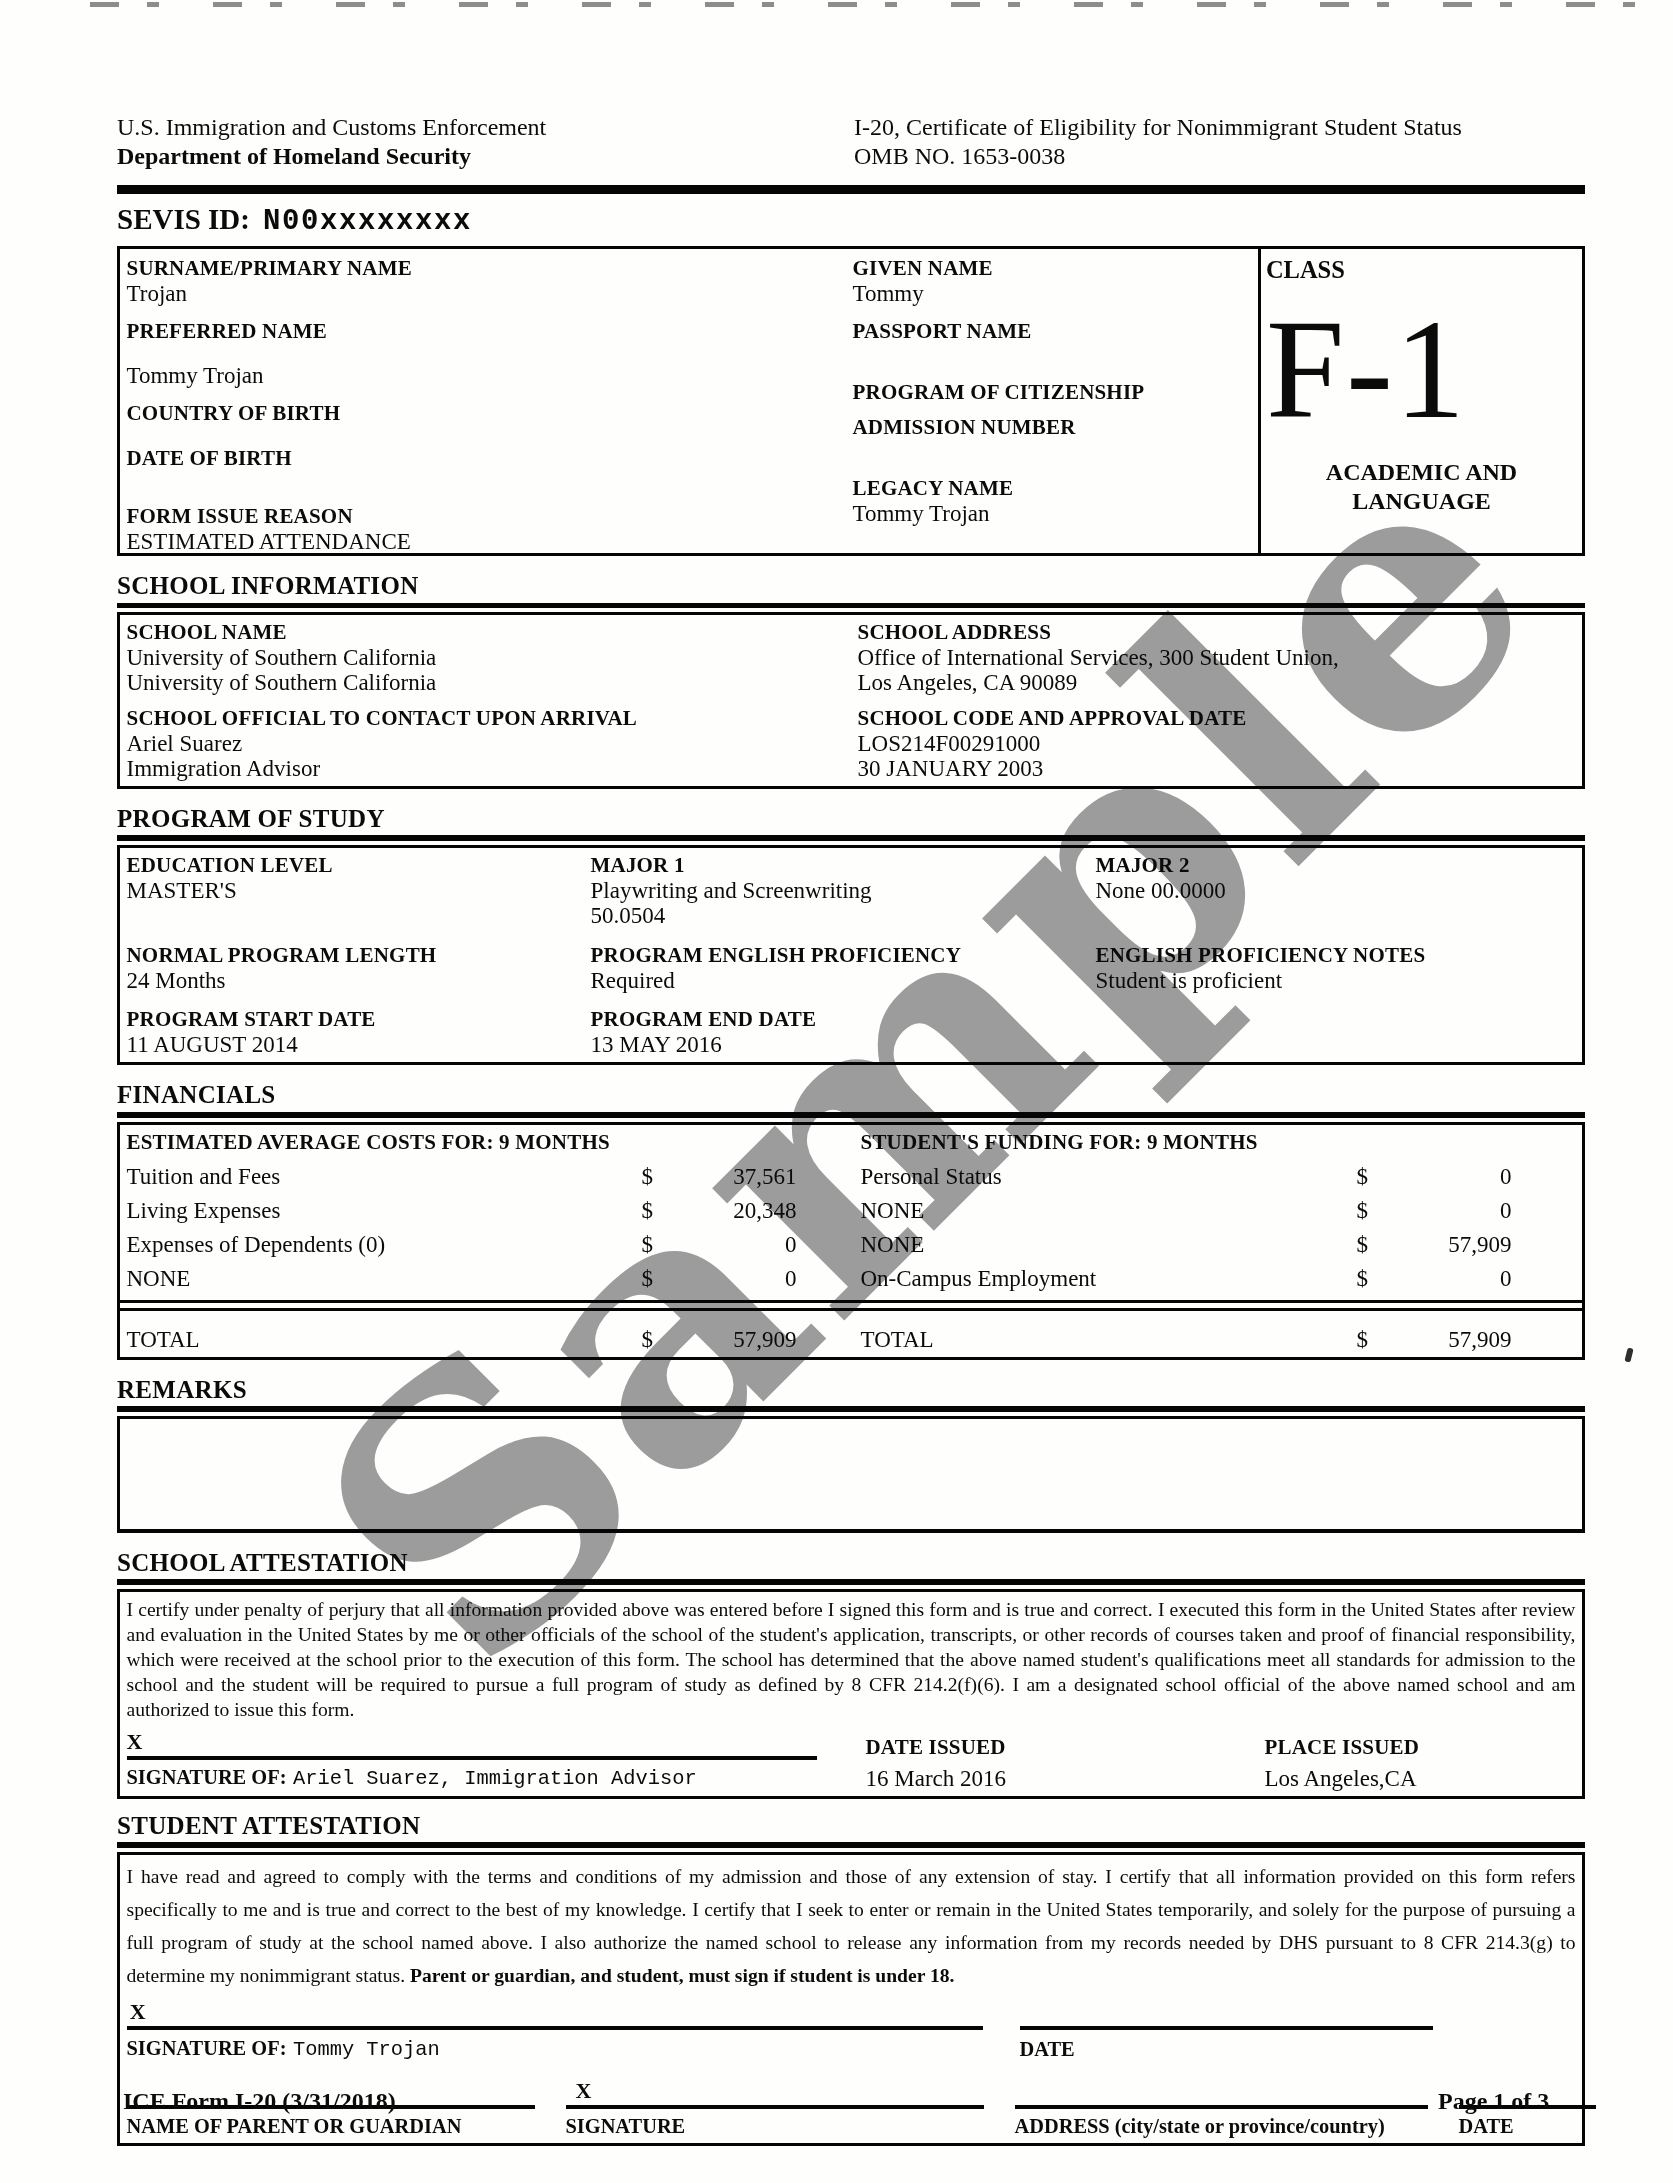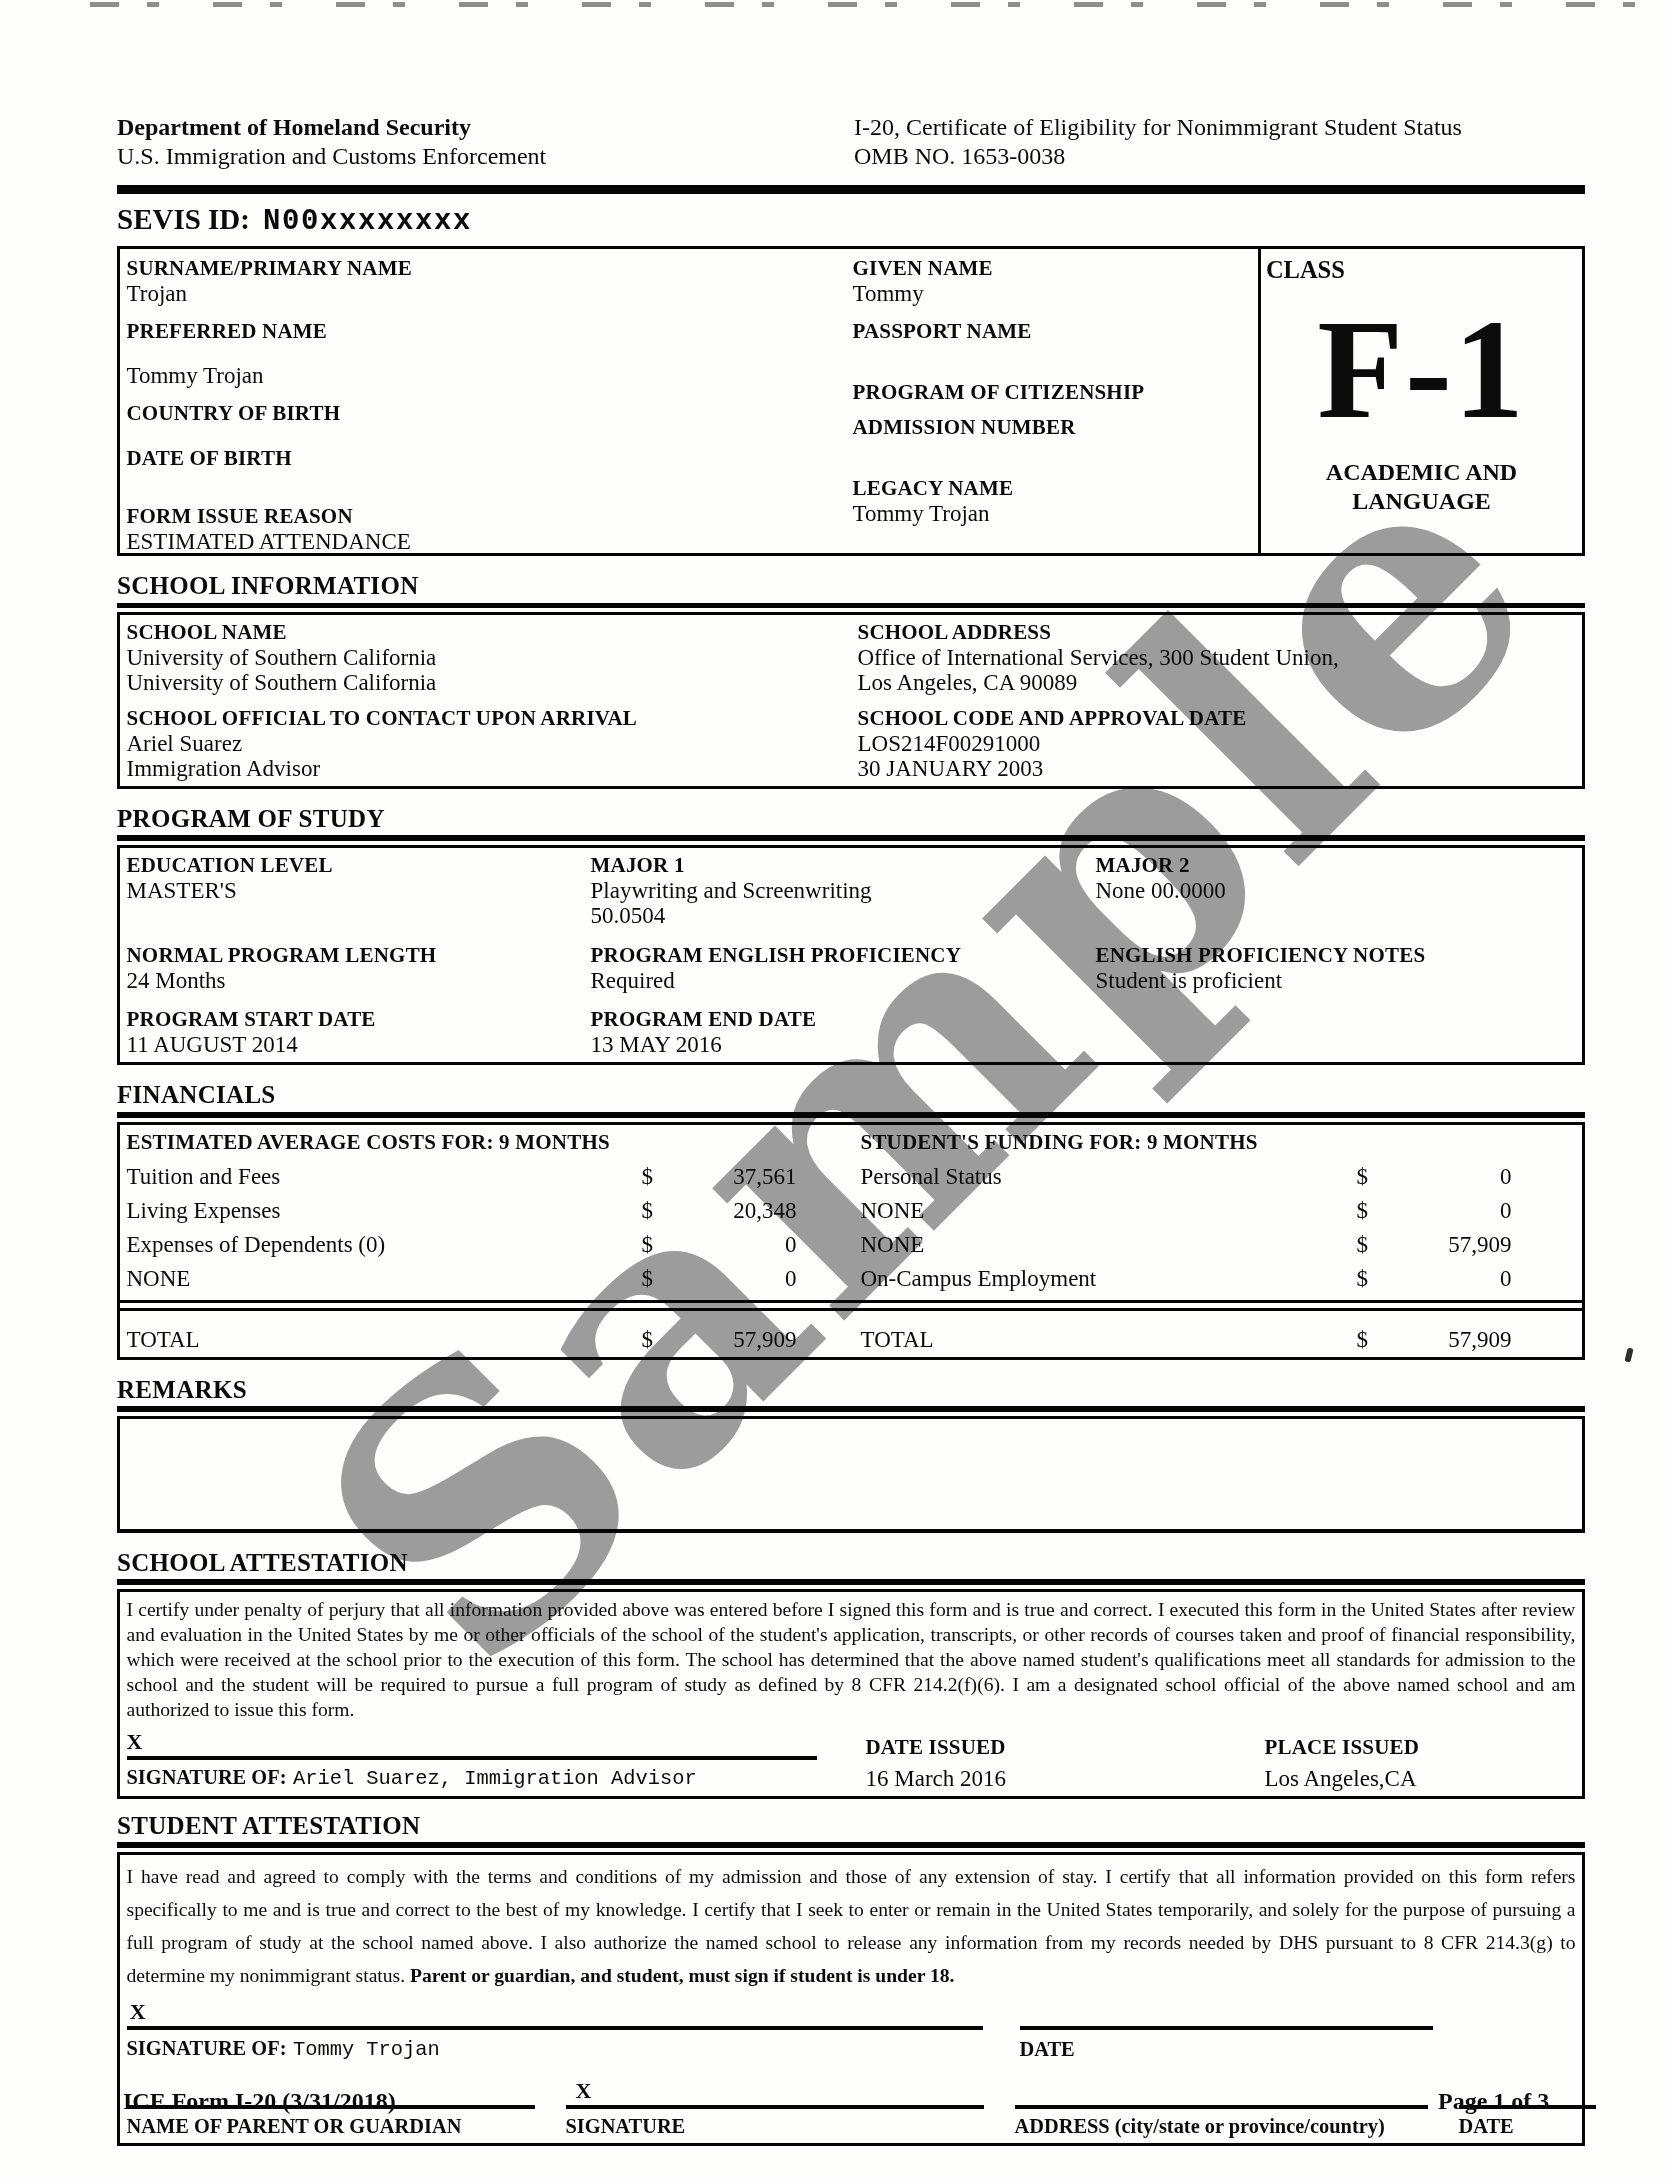--- a/index.html
+++ b/index.html
@@ -39,21 +39,21 @@
   .fvalue { font-family:Liberation Serif, serif; font-size:23px; line-height:25px; }
   .box    { border:3.3px solid #050505; margin-top:4.1px; padding:4.9px 6.5px; }
 
   
   .pbox { margin-top:6.5px; border:3.3px solid #050505; display:grid; grid-template-columns:1fr 324px; height:304px; }
   .pleft { padding:6.5px 0 0 6.5px; display:grid; grid-template-columns:726px 1fr; overflow:hidden; }
   .mt14{margin-top:10px;} .mt16{margin-top:13px;} .mt18{margin-top:14.7px;}
   .mt24{margin-top:19.6px;} .mt40{margin-top:33px;} .mt44{margin-top:36px;}
   .classbox { border-left:3.3px solid #050505; padding:6.5px 4.9px; text-align:left; overflow:hidden; }
   .class-label { font-weight:bold; font-size:24.5px; line-height:28px; }
-  .class-value { font-weight:bold; font-size:141px; line-height:129px; text-align:center; margin-top:21px; letter-spacing:1.6px; }
+  .class-value { font-weight:normal; font-size:141px; line-height:129px; margin-top:21px; letter-spacing:1.6px; }
   .class-sub   { font-weight:bold; font-size:24px; line-height:29px; text-align:center; margin-top:24.5px; }
 
   
   .sec-title { font-weight:bold; font-size:25px; line-height:31px; letter-spacing:0.3px; }
   .sec-rule  { height:5.7px; background:#050505; margin-top:1.6px; }
   .mtsec { margin-top:14px; }
 
   
   .grid2 { display:grid; grid-template-columns:731px 1fr; }
   .vgap  { margin-top:10.6px; }
@@ -103,22 +103,22 @@
 
 <div class="page">
   <div class="watermark">Sample</div>
   <div class="top-artifact"></div>
   <div class="stray-mark"></div>
 
   <div class="content">
 
     <div class="hdr">
       <div>
+        <div class="hdr-line">U.S. Immigration and Customs Enforcement</div>
         <div class="hdr-line b">Department of Homeland Security</div>
-        <div class="hdr-line">U.S. Immigration and Customs Enforcement</div>
       </div>
       <div>
         <div class="hdr-line">I-20, Certificate of Eligibility for Nonimmigrant Student Status</div>
         <div class="hdr-line">OMB NO. 1653-0038</div>
       </div>
     </div>
     <div class="rule"></div>
 
     <div class="sevis">
       <span>SEVIS ID:</span><span class="val">N00xxxxxxxx</span>

